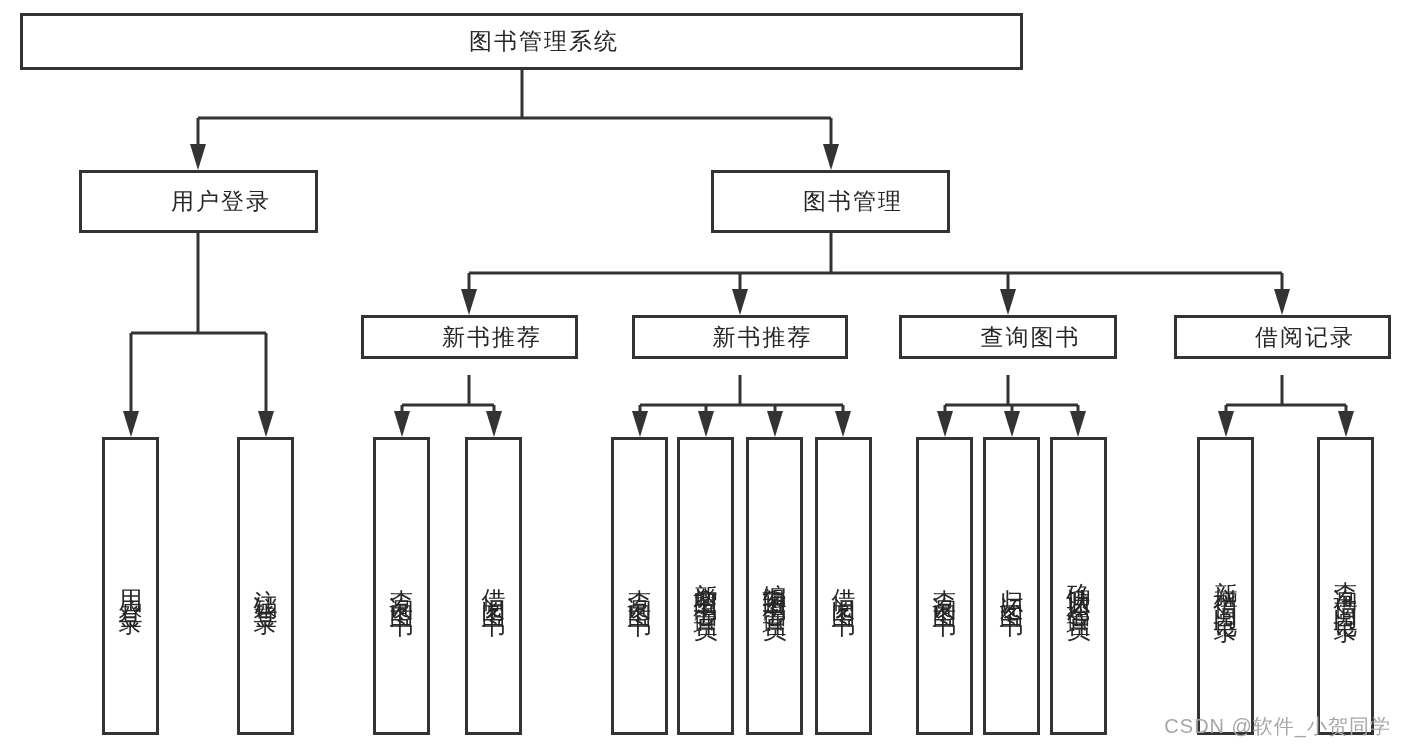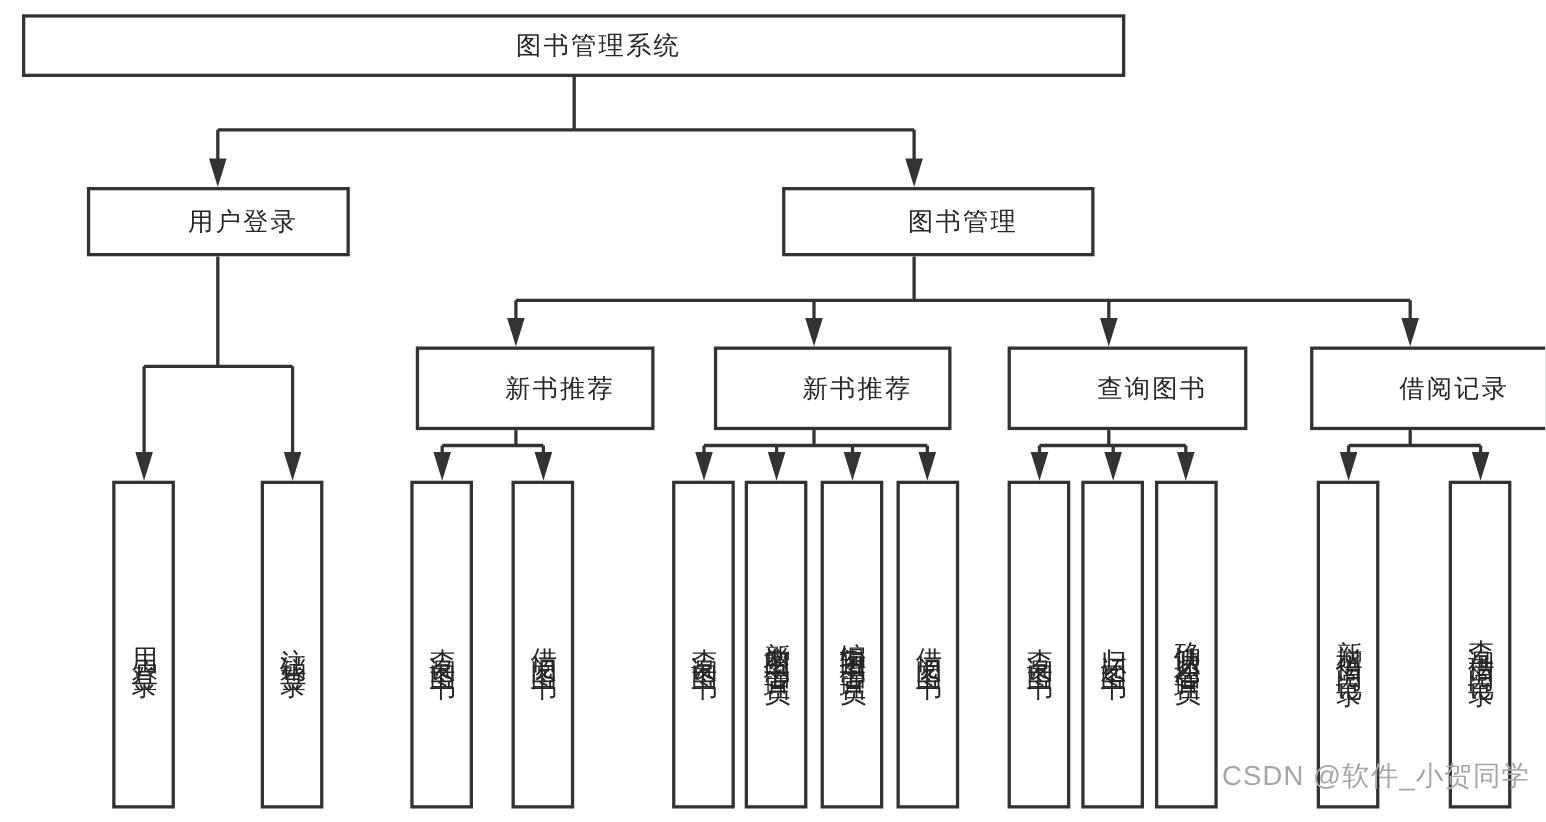--- a/index.html
+++ b/index.html
@@ -27,21 +27,21 @@
     display: flex;
     align-items: center;
     justify-content: center;
     font-size: 23px;
     letter-spacing: 2px;
     white-space: nowrap;
     padding-left: 45px;
   }
   .node.root  { left: 20px;  top: 13px;  width: 1003px; height: 57px; }
   .node.lv2   { top: 170px; height: 63px; }
-  .node.lv3   { top: 315px; height: 76px; margin-left: 17px; }
+  .node.lv3   { top: 315px; height: 44px; }
   .leaf {
     position: absolute;
     top: 437px;
     width: 57px;
     height: 298px;
     box-sizing: border-box;
     border: 3px solid #333333;
     background: #ffffff;
     display: flex;
     align-items: center;
@@ -51,22 +51,22 @@
     writing-mode: vertical-rl;
     text-orientation: mixed;
     font-size: 24px;
     letter-spacing: 8px;
     line-height: 1;
   }
   .leaf.long span { letter-spacing: 5px; }
   .watermark {
     position: absolute;
     right: 14px;
-    bottom: 25px;
-    font-size: 25px;
+    bottom: 7px;
+    font-size: 20px;
     letter-spacing: 1px;
     color: #a6a6a6;
   }
 </style>
 </head>
 <body>
 
 <div class="canvas">
 
   <svg class="connectors" viewBox="0 0 1405 747" xmlns="http://www.w3.org/2000/svg">
@@ -127,21 +127,21 @@
     <line x1="1226" y1="405" x2="1346" y2="405"></line>
     <line x1="1226" y1="405" x2="1226" y2="416"></line>
     <polygon points="1218,411 1234,411 1226,437"></polygon>
     <line x1="1346" y1="405" x2="1346" y2="416"></line>
     <polygon points="1338,411 1354,411 1346,437"></polygon>
   </svg>
 
   <div class="node root">图书管理系统</div>
 
   <div class="node lv2" style="left:79px; width:239px;">用户登录</div>
-  <div class="node lv2" style="left:711px; width:284px;">图书管理</div>
+  <div class="node lv2" style="left:711px; width:239px;">图书管理</div>
 
   <div class="node lv3" style="left:361px; width:217px;">新书推荐</div>
   <div class="node lv3" style="left:632px; width:216px;">新书推荐</div>
   <div class="node lv3" style="left:899px; width:218px;">查询图书</div>
   <div class="node lv3" style="left:1174px; width:217px;">借阅记录</div>
 
   <div class="leaf" style="left:102px;">
     <span>用户登录</span>
   </div>
   <div class="leaf" style="left:237px;">

